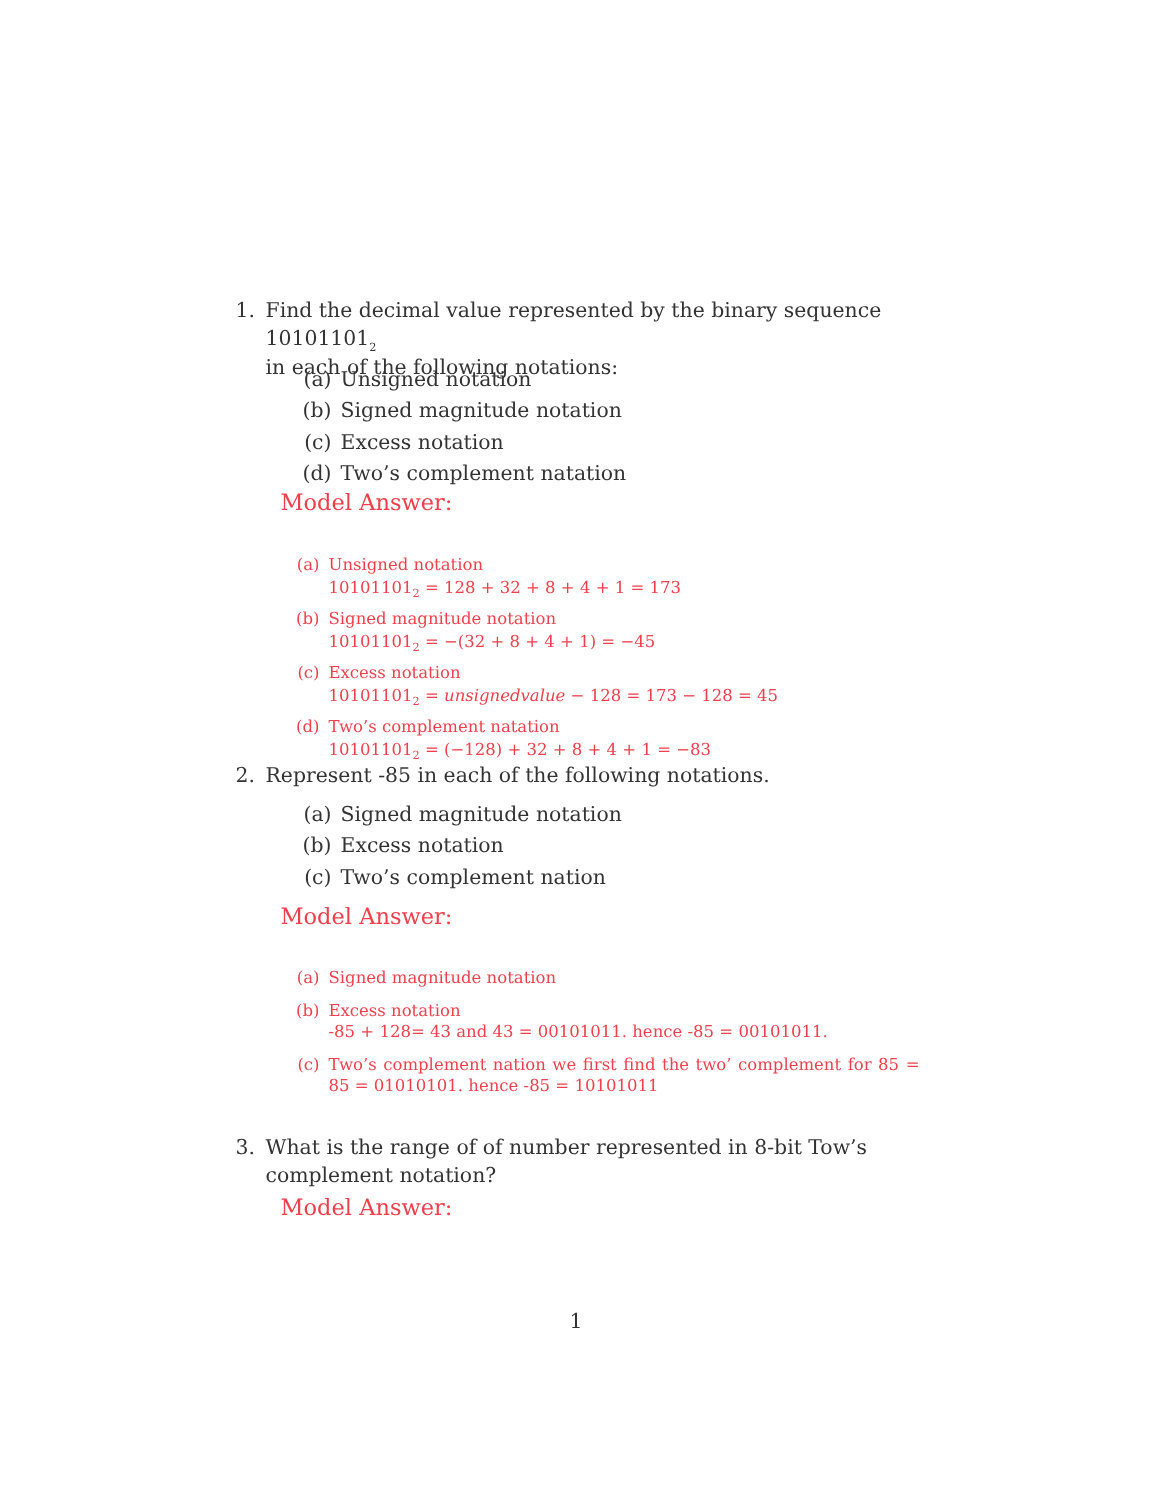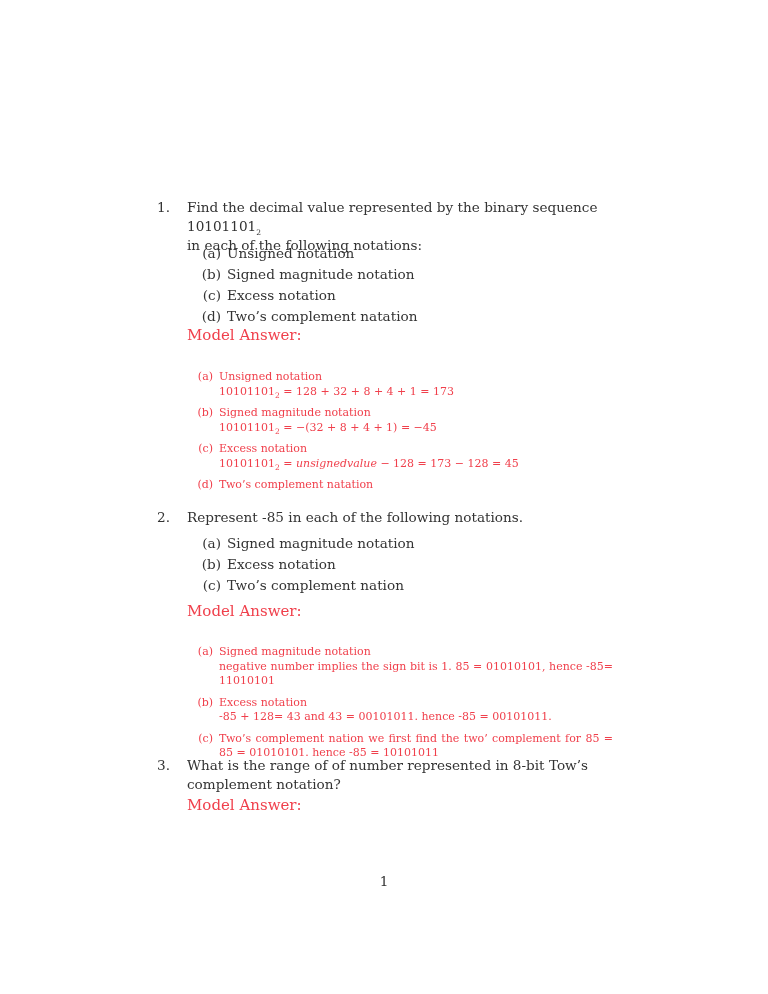--- a/index.html
+++ b/index.html
@@ -4,21 +4,21 @@
   <style>
     html, body { margin: 0; padding: 0; background: #ffffff; }
     body { width: 768px; height: 994px; position: relative; overflow: hidden;
            font-family: "DejaVu Serif", "Liberation Serif", serif; color: #2a2a2a; }
     .page { position: absolute; left: 0; top: 0; width: 768px; height: 994px; }
     .title { position: absolute; left: 147px; top: 141px; width: 480px;
              font-family: "DejaVu Serif", serif; font-weight: bold; font-size: 19.5px;
              line-height: 24px; color: #262626; letter-spacing: 0.1px; }
     .q { position: absolute; left: 157px; width: 470px; font-size: 13.6px; line-height: 19px; color: #333; }
     .q .num { position: absolute; left: 0; }
-    .q .text { margin-left: 30px; }
+    .q .text { margin-left: 20px; }
     .sub { position: relative; margin-left: 42px; font-size: 13.6px; line-height: 21px; color: #333; }
     .sub .lbl { position: absolute; left: 0; width: 22px; text-align: right; }
     .sub .stext { margin-left: 28px; }
     .model-label { font-size: 15px; color: #f0404c; }
     .ans { position: relative; margin-left: 36px; font-size: 11px; line-height: 14.5px; color: #f0404c; width: 420px; }
     .ans .lbl { position: absolute; left: 0; width: 20px; text-align: right; }
     .ans .atext { margin-left: 26px; }
     .ans .justify { text-align: justify; text-align-last: left; }
     sub, sup { font-size: 7.5px; line-height: 0; }
     .it { font-style: italic; margin-top: 48px; }
@@ -66,20 +66,21 @@
       <span class="lbl">(c)</span>
       <div class="atext">
         <div>Excess notation</div>
         <div><span>10101101</span><sub>2</sub><span> = </span><span class="it">unsignedvalue</span><span> − 128 = 173 − 128 = 45</span></div>
       </div>
     </div>
     <div class="ans">
       <span class="lbl">(d)</span>
       <div class="atext">
         <div>Two’s complement natation</div>
+        <div><span>10101101</span><sub>2</sub><span> = (−128) + 32 + 8 + 4 + 1 = −83</span></div>
       </div>
     </div>
   </div>
 
   <div class="q" style="top:508px;">
     <span class="num">2.</span>
     <div class="text">Represent -85 in each of the following notations.</div>
   </div>
 
   <div style="position:absolute; left:157px; top:533px; width:470px;">
@@ -88,21 +89,20 @@
     <div class="sub"><span class="lbl">(c)</span><span class="stext">Two’s complement nation</span></div>
   </div>
 
   <div style="position:absolute; left:187px; top:602px;" class="model-label">Model Answer:</div>
 
   <div style="position:absolute; left:157px; top:645px; width:480px;">
     <div class="ans" style="margin-bottom:7px;">
       <span class="lbl">(a)</span>
       <div class="atext">
         <div>Signed magnitude notation</div>
-        <div class="justify">negative number implies the sign bit is 1.  85 = 01010101, hence -85= 11010101</div>
       </div>
     </div>
     <div class="ans" style="margin-bottom:7px;">
       <span class="lbl">(b)</span>
       <div class="atext">
         <div>Excess notation</div>
         <div>-85 + 128= 43 and 43 = 00101011. hence -85 = 00101011.</div>
       </div>
     </div>
     <div class="ans">

